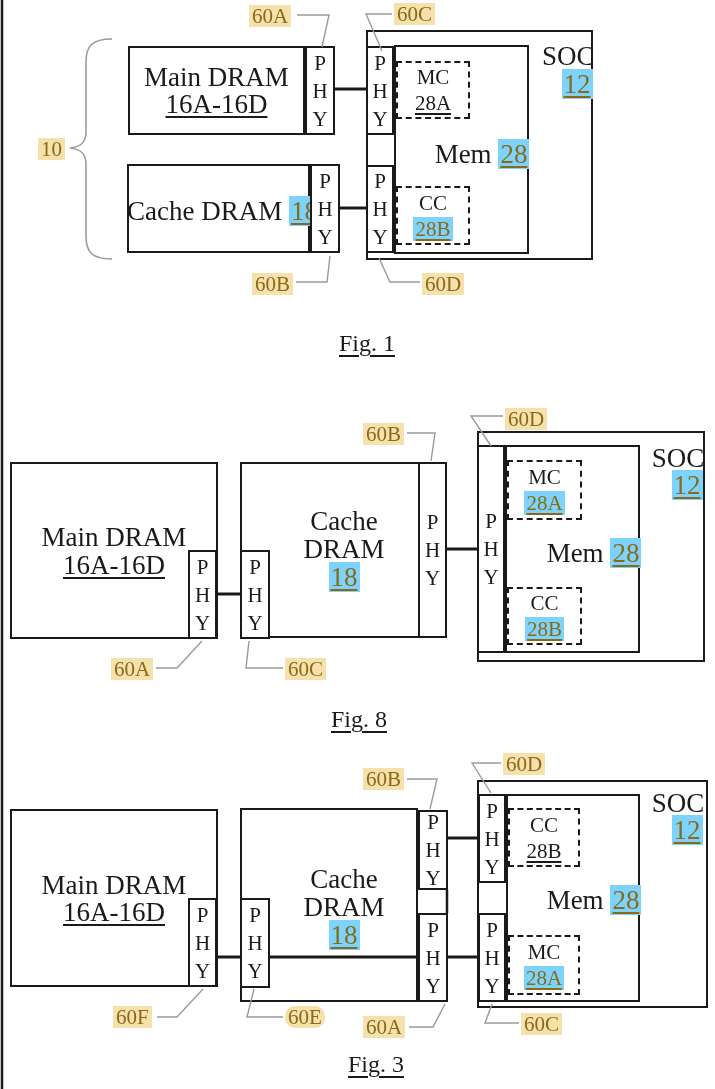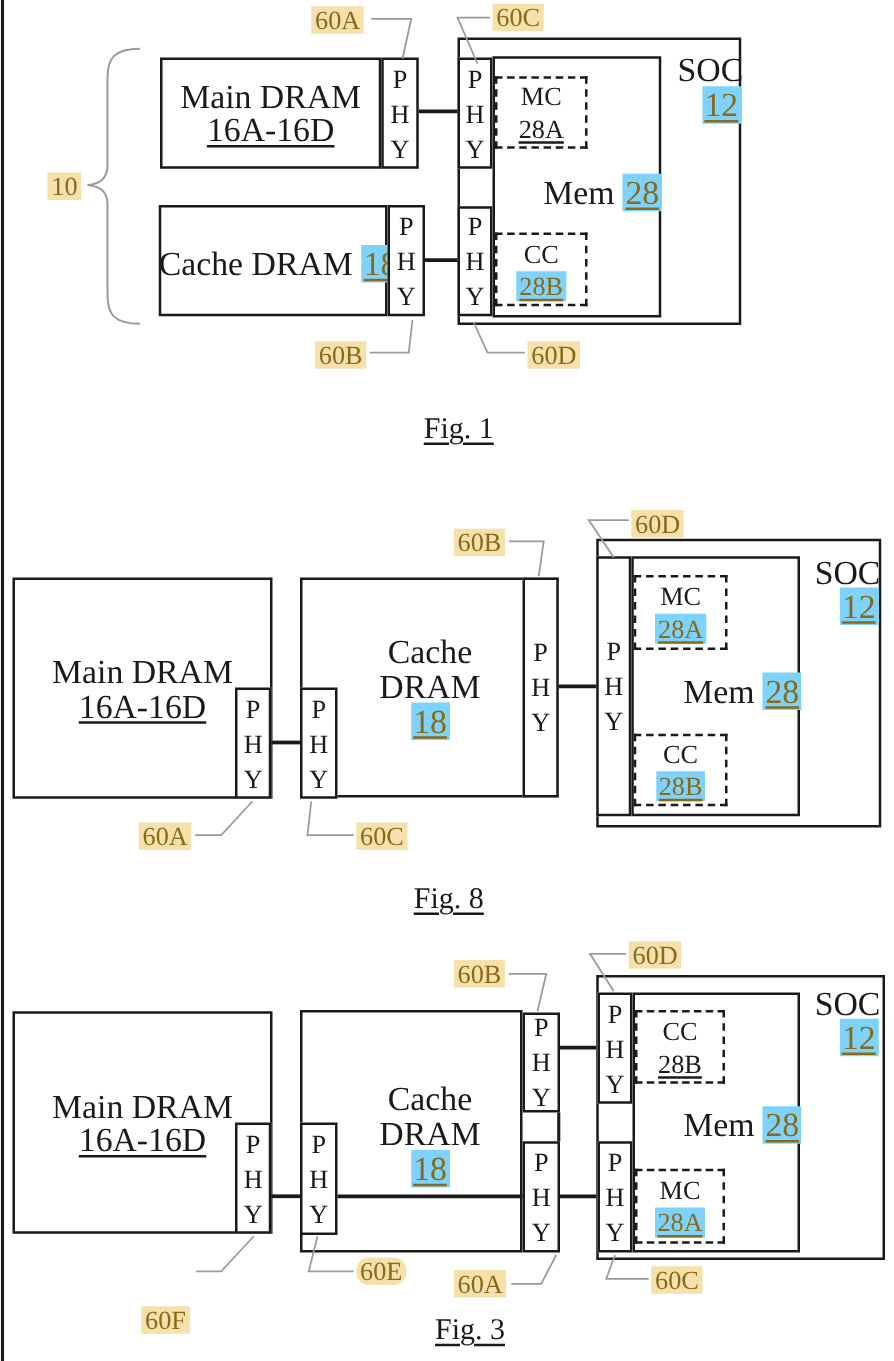--- a/index.html
+++ b/index.html
@@ -195,21 +195,21 @@
   </div>
   <div class="txt" style="left:544px;top:885px;width:100px;">
     <span>Mem</span>
     <span class="hl u">28</span>
   </div>
   <div class="txt" style="left:650px;top:788px;width:56px;">SOC</div>
   <div class="txt" style="left:670px;top:815px;width:34px;"><span class="hl u">12</span></div>
 
   <span class="lbl" style="left:363px;top:768px;">60B</span>
   <span class="lbl" style="left:503px;top:753px;">60D</span>
-  <span class="lbl" style="left:113px;top:1006px;margin-top:39px;">60F</span>
+  <span class="lbl" style="left:113px;top:1006px;">60F</span>
   <span class="lbl" style="left:285px;top:1006px;border-radius:10px;">60E</span>
   <span class="lbl" style="left:363px;top:1016px;">60A</span>
   <span class="lbl" style="left:521px;top:1013px;">60C</span>
   <div class="cap" style="left:326px;top:1051px;width:100px;">Fig. 3</div>
 
   <svg class="overlay" width="715" height="1089" viewBox="0 0 715 1089">
 
     <line x1="2" y1="0" x2="2" y2="1089" stroke="#1a1a1a" stroke-width="2.5"></line>
 
     <path d="M112,39 C92,39 86,46 86,62 L86,132 C86,143 80,147 70,148 C80,149 86,153 86,164 L86,236 C86,252 92,259 112,259" fill="none" stroke="#9a9a9a" stroke-width="1.6"></path>

